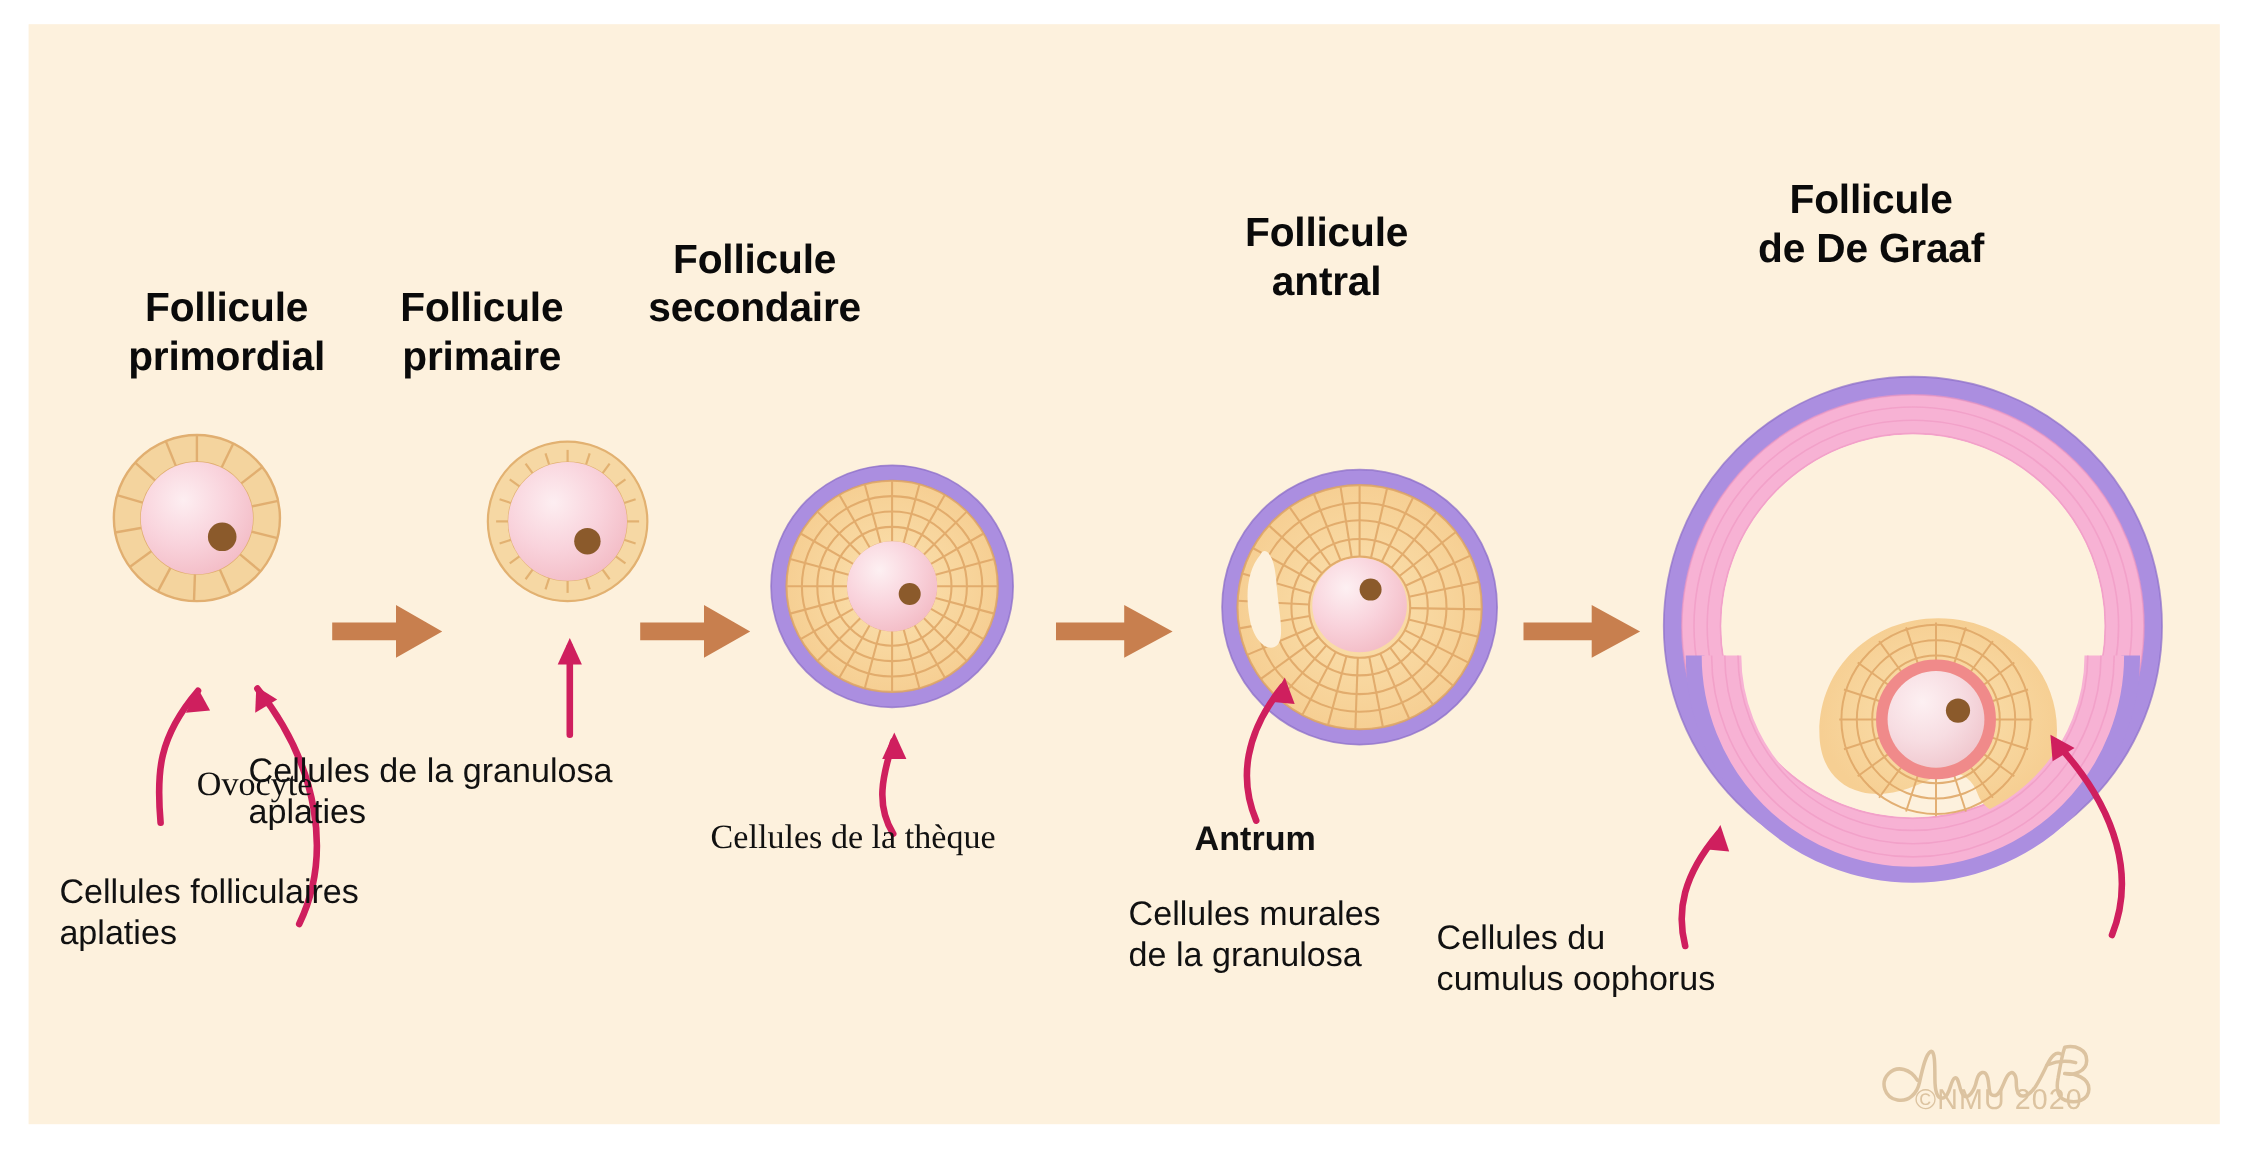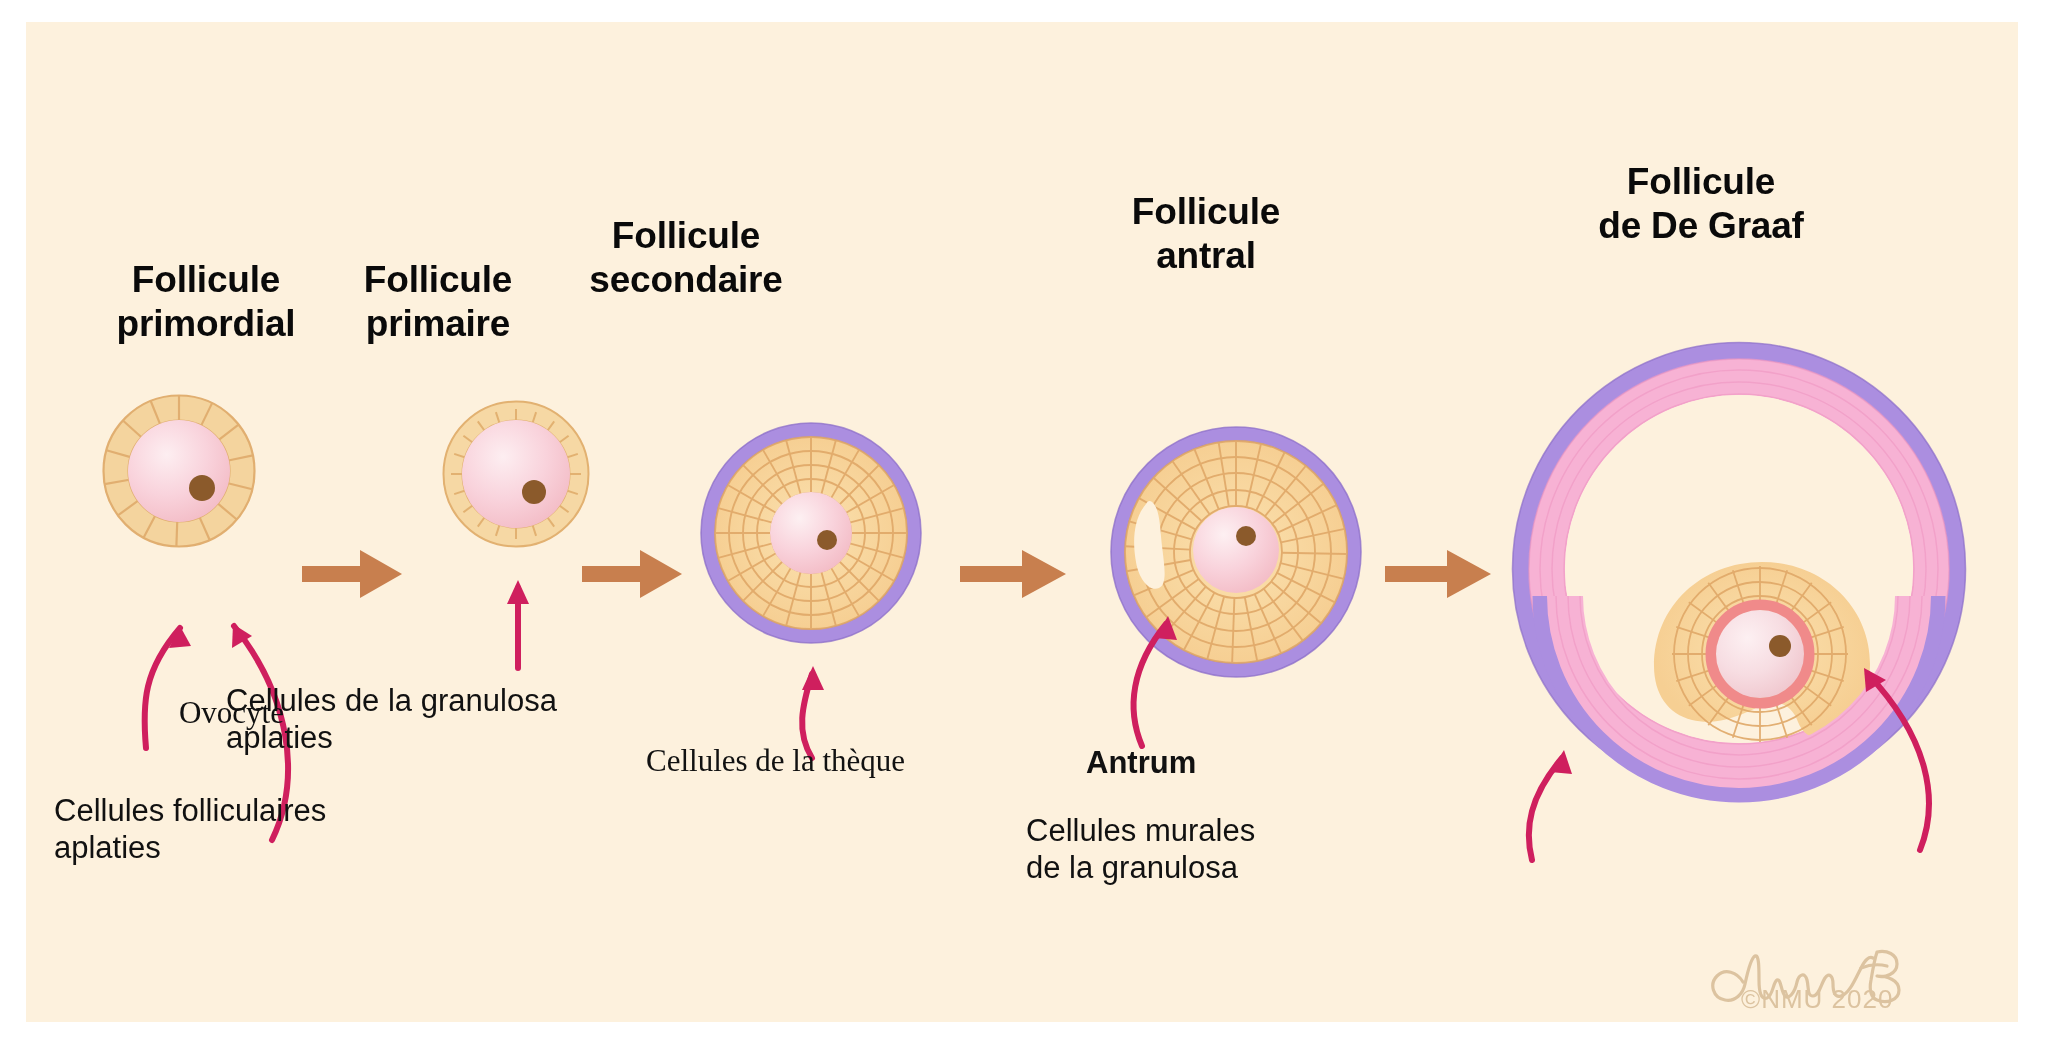--- a/index.html
+++ b/index.html
@@ -458,20 +458,22 @@
     <div class="figure" style="left:1778px; top:600px; width:160px; height:230px;">
       <svg width="160" height="230" viewBox="0 0 160 230">
         <path d="M116 228 C136 178 124 116 64 52" fill="none" stroke="#cf1f5e" stroke-width="6" stroke-linecap="round"></path>
         <path d="M60 46 L62 70 L82 58 Z" fill="#cf1f5e"></path>
       </svg>
     </div>
 
     <div class="callout" style="left:1000px; top:790px; width:360px;">Cellules murales
 de la granulosa</div>
 
+    <div class="callout" style="left:1280px; top:812px; width:380px;">Cellules du
+cumulus oophorus</div>
 
     <div class="sig">
       <svg width="300" height="110" viewBox="0 0 300 110">
         <g fill="none" stroke="#dcc3a0" stroke-width="3.2" stroke-linecap="round" stroke-linejoin="round">
           <path d="M88 52 C82 42 70 38 62 46 C54 54 58 68 70 70 C80 72 88 64 90 54
                    C93 40 96 28 100 26 C104 24 104 38 104 50 C104 62 106 70 112 68
                    C118 66 118 52 122 50 C126 48 126 62 130 66 C134 70 140 62 142 52
                    C144 44 150 42 152 50 C154 58 152 66 158 66 C164 66 166 54 170 48
                    C174 42 178 46 178 54 C178 62 180 68 186 66
                    C194 64 200 50 206 38 C210 30 214 26 218 28"></path>

